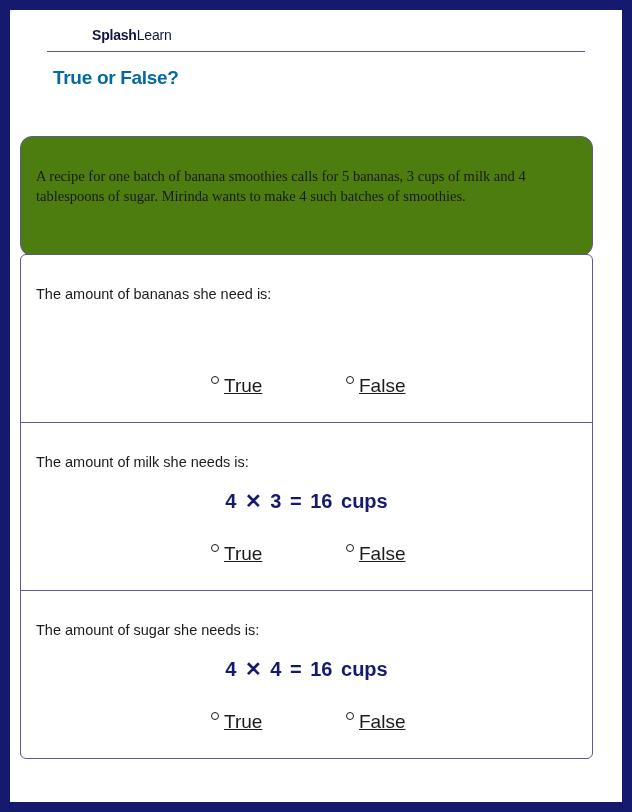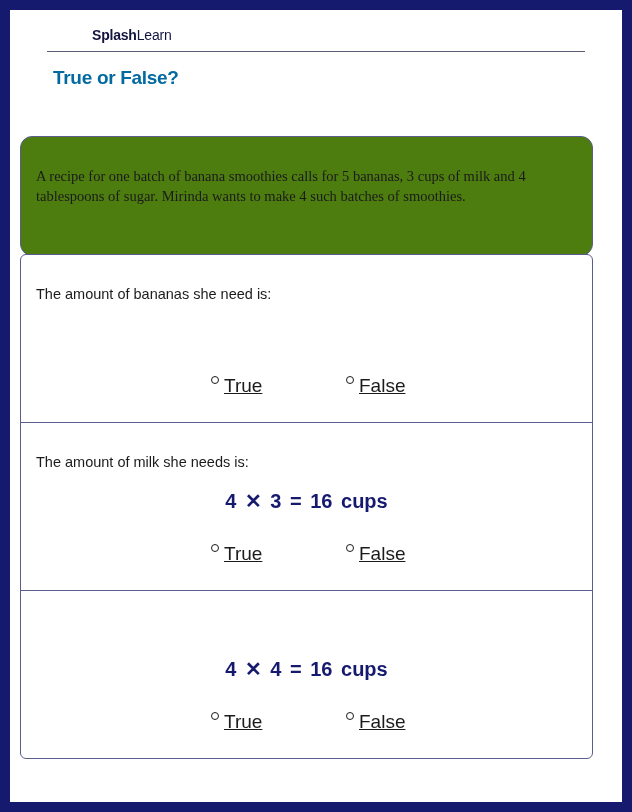--- a/index.html
+++ b/index.html
@@ -176,20 +176,21 @@
           <span>True</span>
         </label>
       <label class="opt false">
           <span class="radio"></span>
           <span>False</span>
         </label>
     </div>
   </div>
 
   <div class="q">
+    <div class="prompt">The amount of sugar she needs is:</div>
     <div class="eq">
       <span>4 ✕ 4 =</span>
       <span>16</span>
       <span>cups</span>
     </div>
     <div class="opts">
       <label class="opt true">
           <span class="radio"></span>
           <span>True</span>
         </label>

